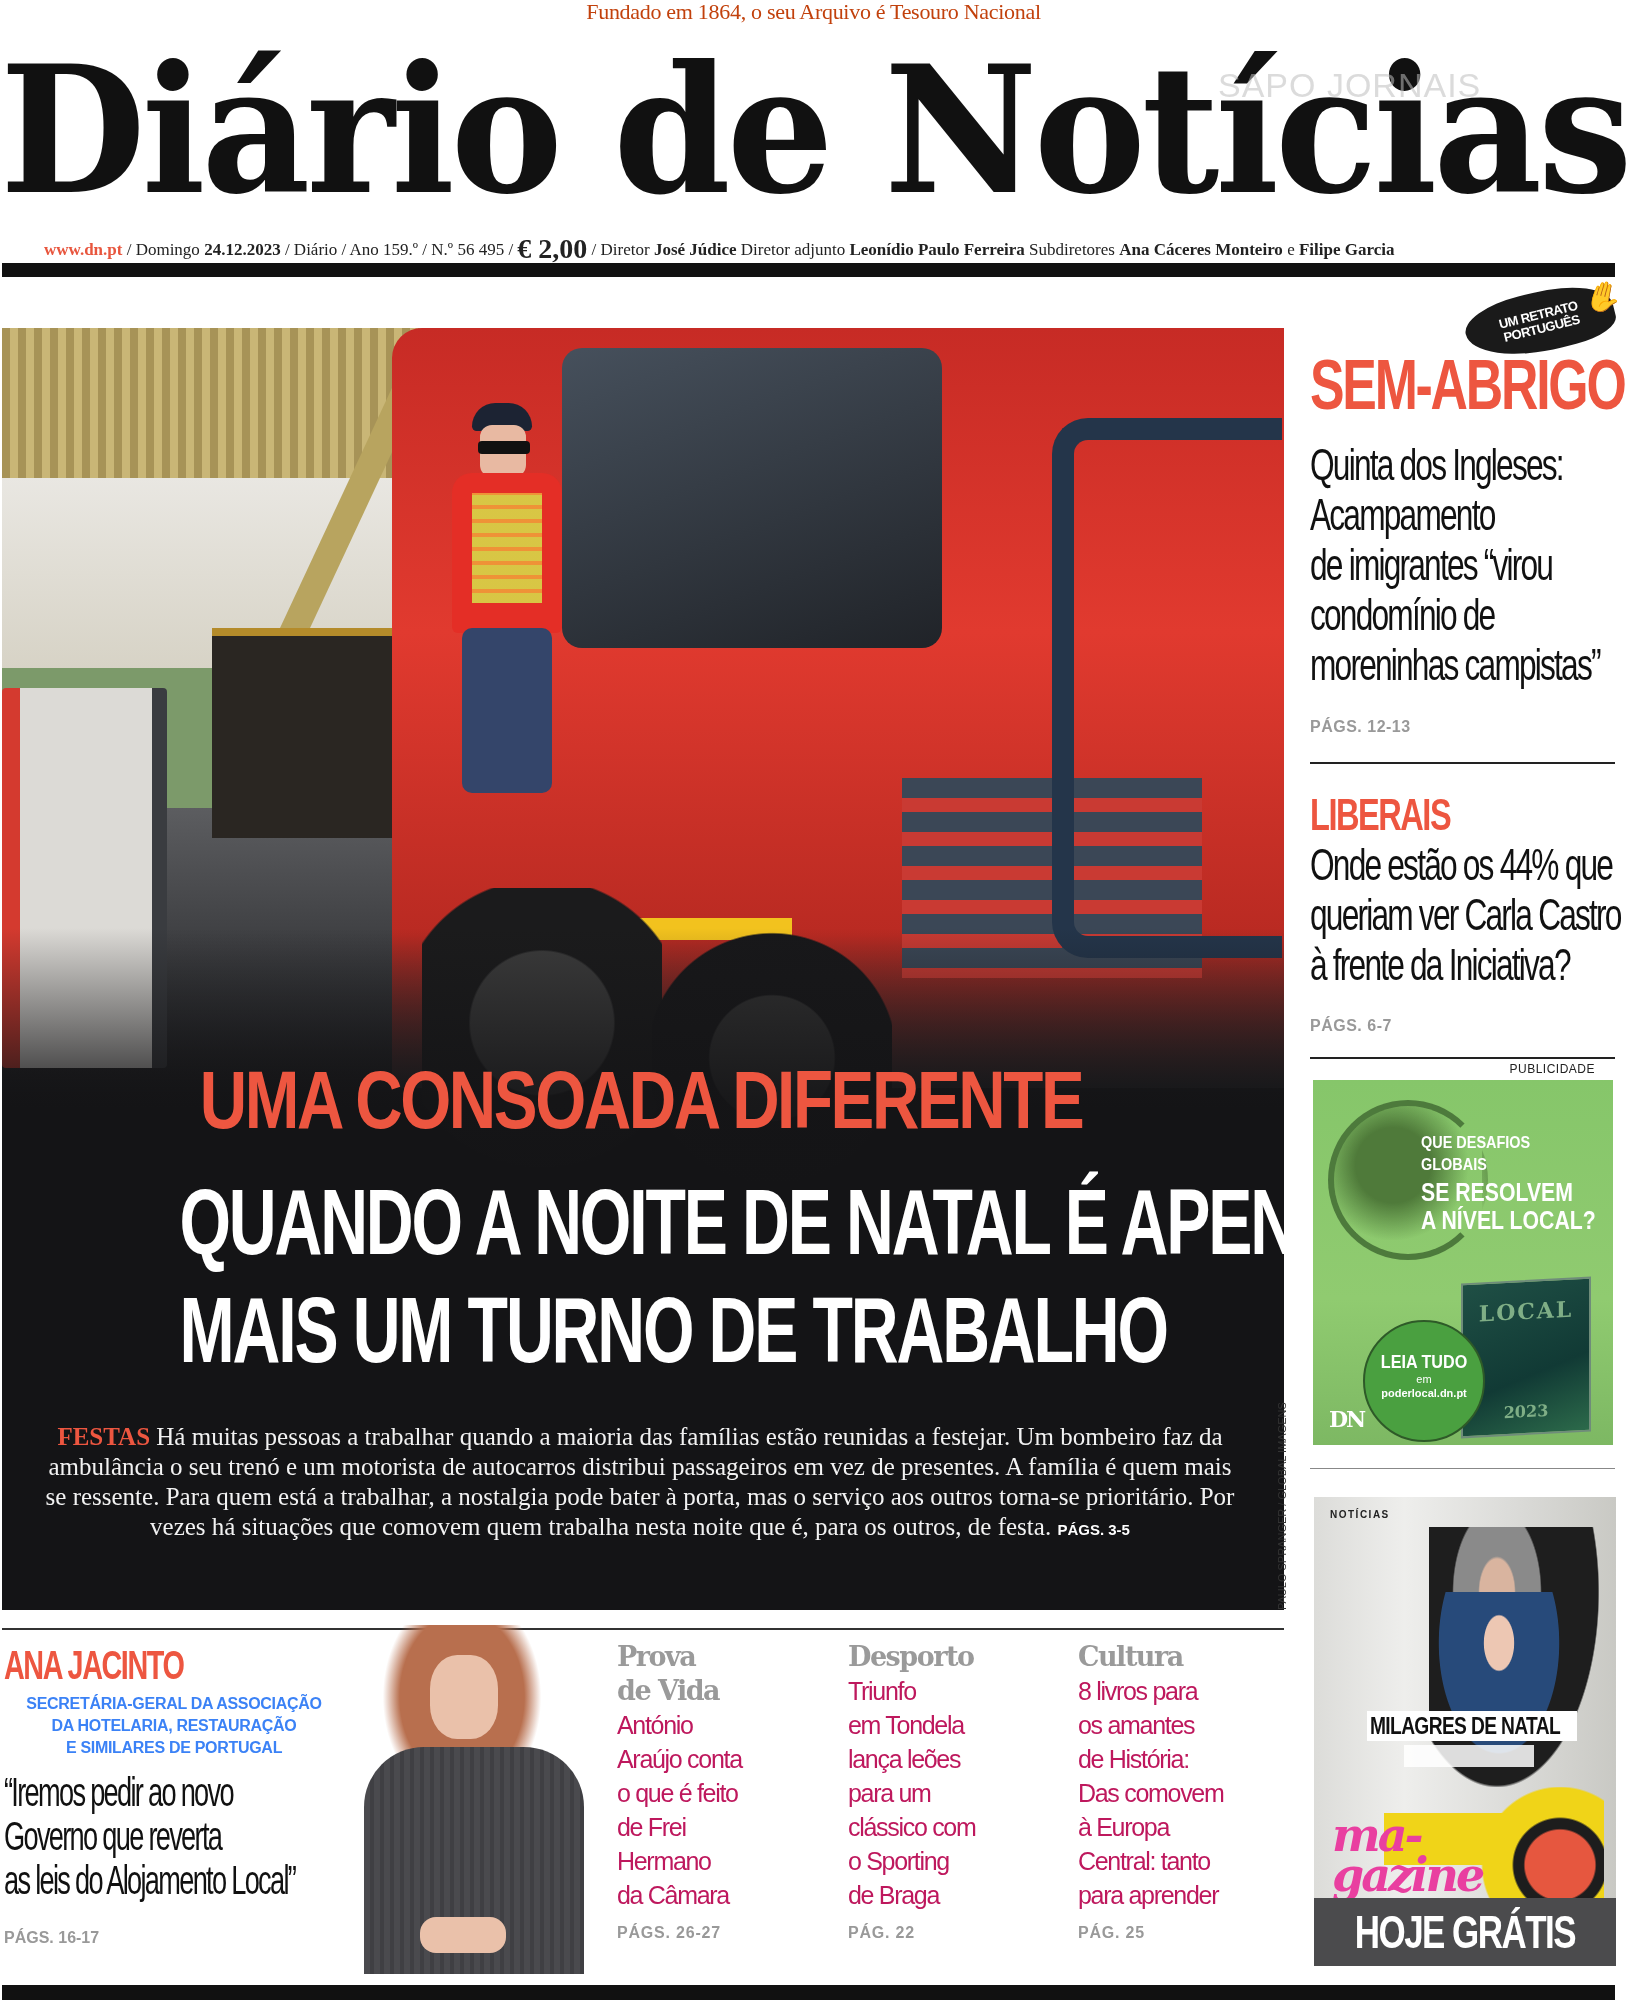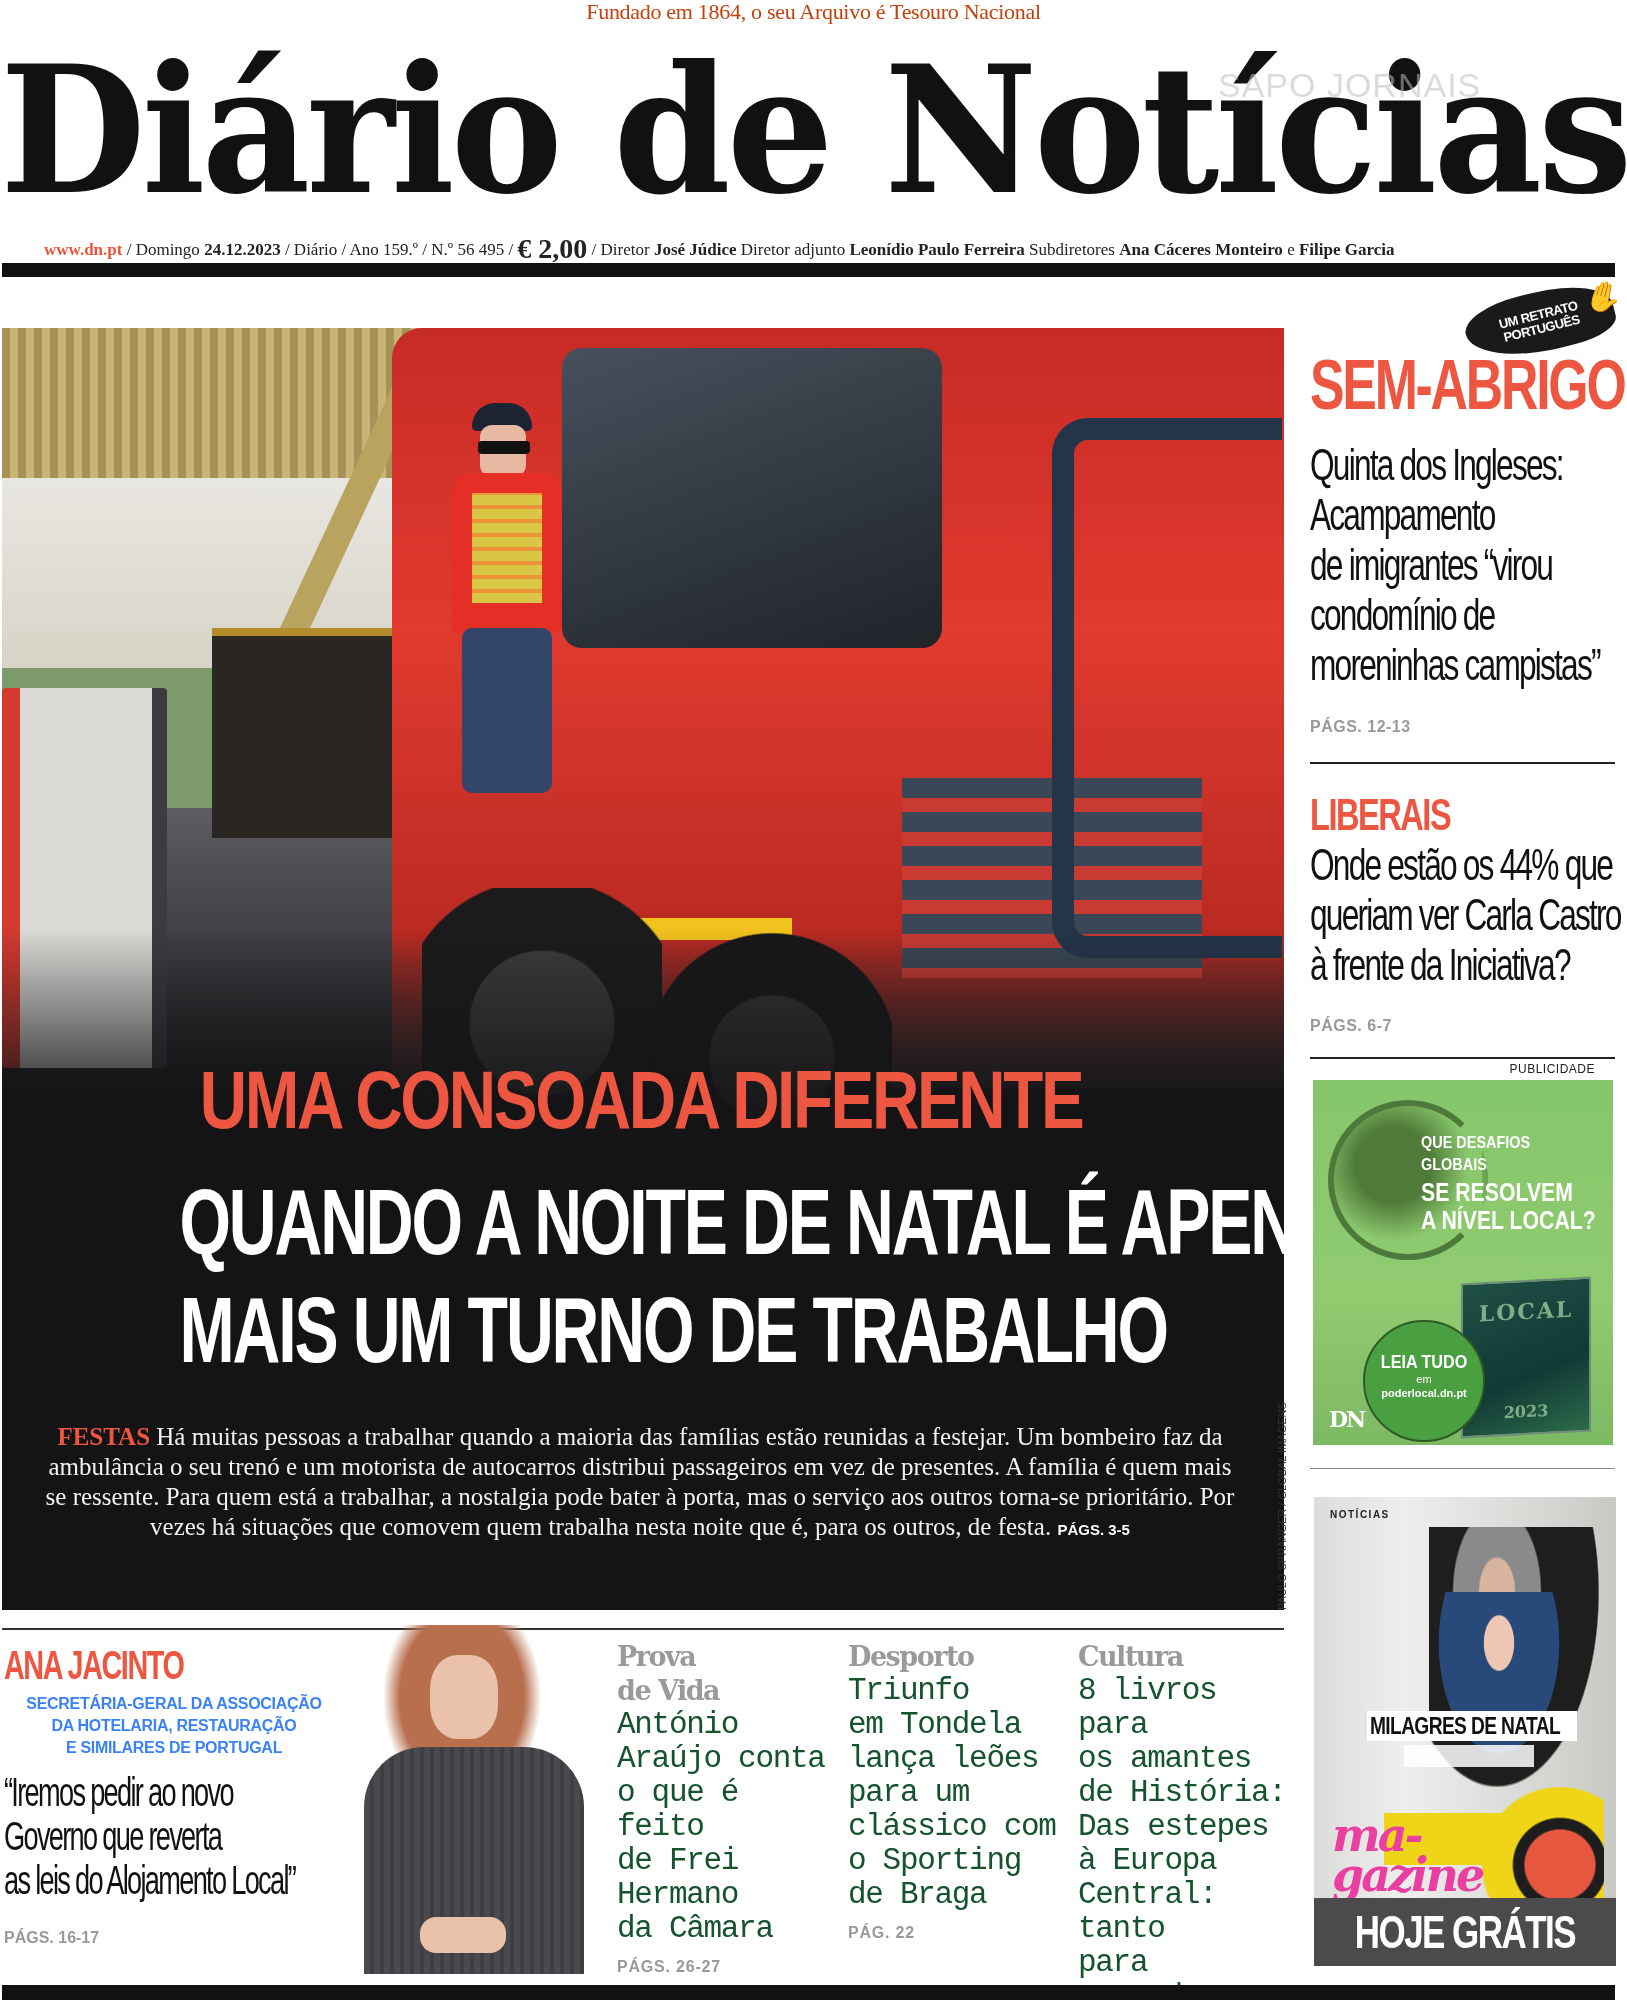--- a/index.html
+++ b/index.html
@@ -92,21 +92,21 @@
   .aj-quote { top: 1770px; left: 4px; font-family: "Liberation Sans", sans-serif; font-size: 40px; line-height: 44px; color: #111; letter-spacing: -2.5px; transform: scaleX(0.68); transform-origin: left; white-space: nowrap; }
   .aj-pgs { top: 1929px; left: 4px; font-family: "Liberation Sans", sans-serif; font-weight: bold; font-size: 16px; color: #999; }
   .aj-photo { top: 1617px; left: 342px; width: 260px; height: 357px; }
   .aj-hair { position: absolute; top: 8px; left: 40px; width: 160px; height: 180px; background: radial-gradient(ellipse at 50% 40%, #b86f4e 0 55%, transparent 70%); }
   .aj-face { position: absolute; top: 38px; left: 88px; width: 68px; height: 84px; background: #eac1aa; border-radius: 40%; }
   .aj-body { position: absolute; top: 130px; left: 22px; width: 220px; height: 227px; background: repeating-linear-gradient(90deg,#4a4a4e 0 6px,#3f3f43 6px 10px); border-radius: 60px 60px 0 0; }
   .aj-hands { position: absolute; top: 300px; left: 78px; width: 86px; height: 36px; background: #eac1aa; border-radius: 16px; }
 
   .col { top: 1640px; width: 210px; }
   .col-kicker { font-family: "DejaVu Serif", serif; font-weight: bold; font-size: 27px; line-height: 34px; color: #9a9a9a; letter-spacing: -1.5px; }
-  .col-body { font-family: Liberation Mono, monospace; font-size: 31px; line-height: 34px; color: #14532d; letter-spacing: -1.3px; }
+  .col-body { font-family: Liberation Sans, sans-serif; font-size: 25px; line-height: 34px; color: #be185d; letter-spacing: -1.3px; }
   .col-pgs { font-family: "Liberation Sans", sans-serif; font-weight: bold; font-size: 16px; color: #999; letter-spacing: 0.8px; margin-top: 12px; }
 
   .botbar { top: 1985px; left: 2px; width: 1613px; height: 15px; background: #111; }
 </style>
 </head>
 <body>
 
 <div class="abs tagline">Fundado em 1864, o seu Arquivo é Tesouro Nacional</div>
 <div class="abs title">Diário de Notícias</div>
 <div class="abs watermark">SAPO JORNAIS</div>
@@ -260,20 +260,20 @@
   <div class="col-body">o Sporting</div>
   <div class="col-body">de Braga</div>
   <div class="col-pgs">PÁG. 22</div>
 </div>
 
 <div class="abs col" style="left:1078px;">
   <div class="col-kicker">Cultura</div>
   <div class="col-body">8 livros para</div>
   <div class="col-body">os amantes</div>
   <div class="col-body">de História:</div>
-  <div class="col-body">Das estepes</div>
+  <div class="col-body">Das comovem</div>
   <div class="col-body">à Europa</div>
   <div class="col-body">Central: tanto</div>
   <div class="col-body">para aprender</div>
   <div class="col-pgs">PÁG. 25</div>
 </div>
 
 <div class="abs botbar"></div>
 
 </body></html>

